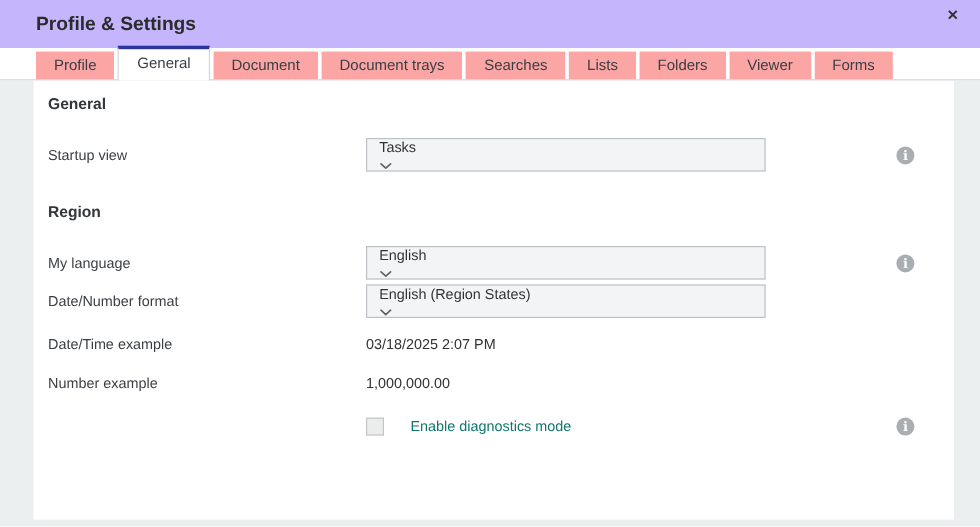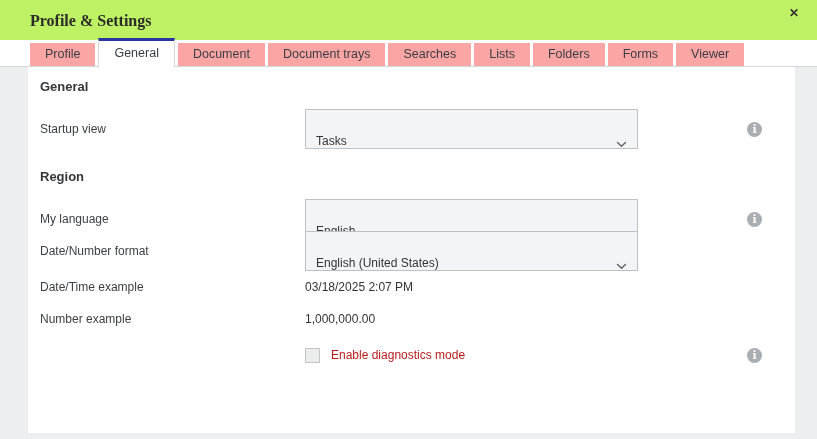--- a/index.html
+++ b/index.html
@@ -9,22 +9,21 @@
     font-family:"Liberation Sans", sans-serif;
     color:#333;
     overflow:hidden;
     background:#fff;
     box-sizing:border-box;
   }
   
   .hdr{
     position:relative;
     height:40px;
-    background:#bef264;
-    font-family:Liberation Serif, serif;
+    background:#c4b5fd;
   }
   .hdr .title{
     position:absolute;left:30px;top:0;
     line-height:42px;
     font-size:16px;font-weight:bold;color:#2b2b2b;
   }
   .close-btn{
     position:absolute;right:14px;top:4px;
     width:18px;height:18px;
     font-size:12px;font-weight:bold;color:#333;
@@ -86,28 +85,29 @@
   }
   .row-select{height:24px;}
   .row-static{height:16px;}
   .row-label{
     width:238px;
     font-size:12px;color:#3b3f44;
     flex:none;
   }
   .row-ctl{margin-left:27px;flex:none;}
   .select{
-    width:333px;height:40px;
+    width:333px;height:28px;
     box-sizing:border-box;
     background:#f3f4f6;
     border:1px solid #bcc1c5;
-    display:flex;align-items:flex-end;
+    display:flex;align-items:flex-start;
     padding:0 10px;
     font-size:12px;color:#333;
     cursor:pointer;
+    flex-direction:column;
   }
   .select .sel-val{flex:1 1 auto;}
   .select .chev{flex:none;display:flex;align-items:center;}
   .static-val{font-size:12px;color:#333;}
   .info{
     margin-left:auto;margin-right:33px;
     width:15px;height:15px;flex:none;
     background:#a9aeb3;border-radius:50%;
     color:#fff;
     font-family:"DejaVu Serif", serif;
@@ -117,22 +117,22 @@
   }
   .checkbox{
     width:15px;height:15px;
     box-sizing:border-box;
     background:#ebecec;
     border:1px solid #c3c6c8;
     flex:none;
     cursor:pointer;
   }
   .cb-label{
-    margin-left:11px;
-    font-size:12px;color:#b91c1c;
+    margin-left:22px;
+    font-size:12px;color:#0f766e;
   }
   
   .mt22{margin-top:22px;}
   .mt28{margin-top:28px;}
   .mt8{margin-top:8px;}
   .mt16{margin-top:16px;}
   .mt30{margin-top:30px;}
   .mt20{margin-top:20px;}
 </style>
 </head>
@@ -146,22 +146,22 @@
   </div>
 
   <div class="tabbar">
     <div class="tab">Profile</div>
     <div class="tab active">General</div>
     <div class="tab">Document</div>
     <div class="tab">Document trays</div>
     <div class="tab">Searches</div>
     <div class="tab">Lists</div>
     <div class="tab">Folders</div>
+    <div class="tab">Viewer</div>
     <div class="tab">Forms</div>
-    <div class="tab">Viewer</div>
   </div>
 
   <div class="body">
     <div class="panel">
 
       <div class="section-h">General</div>
 
       <div class="form-row row-select mt22">
         <span class="row-label">Startup view</span>
         <div class="row-ctl select">
@@ -186,21 +186,21 @@
                 <path d="M1.5 1.5 L5.5 5.2 L9.5 1.5" fill="none" stroke="#5f6368" stroke-width="1.4" stroke-linecap="round" stroke-linejoin="round"></path>
               </svg>
           </span>
         </div>
         <span class="info">i</span>
       </div>
 
       <div class="form-row row-select mt8">
         <span class="row-label">Date/Number format</span>
         <div class="row-ctl select">
-          <span class="sel-val">English (United States)</span>
+          <span class="sel-val">English (Region States)</span>
           <span class="chev">
             <svg width="11" height="7" viewBox="0 0 11 7">
                 <path d="M1.5 1.5 L5.5 5.2 L9.5 1.5" fill="none" stroke="#5f6368" stroke-width="1.4" stroke-linecap="round" stroke-linejoin="round"></path>
               </svg>
           </span>
         </div>
       </div>
 
       <div class="form-row row-static mt16">
         <span class="row-label">Date/Time example</span>

